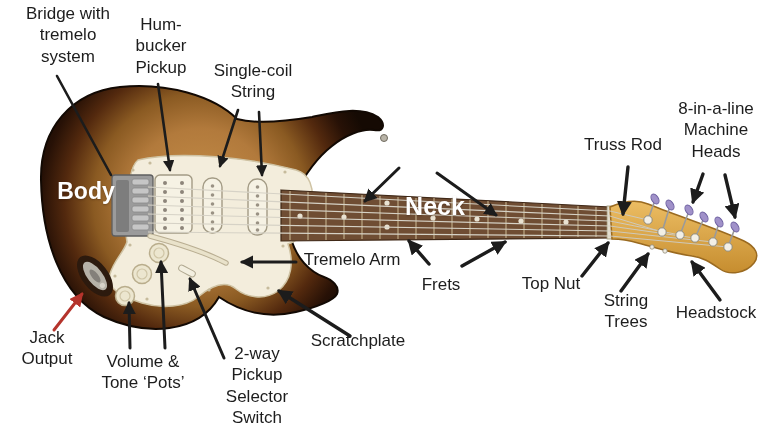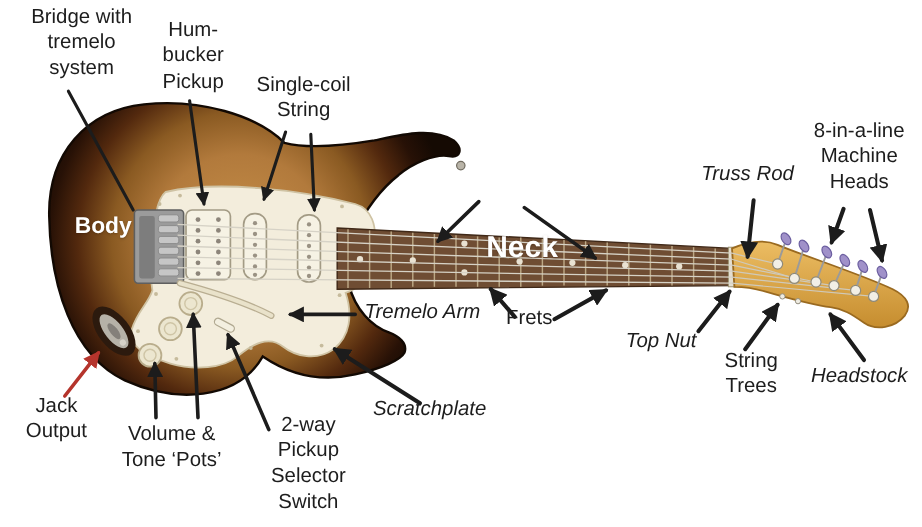--- a/index.html
+++ b/index.html
@@ -5,35 +5,35 @@
   html,body{margin:0;padding:0;background:#fff;}
   .canvas{
     position:relative;width:768px;height:439px;background:#ffffff;
     font-family:"Liberation Sans",sans-serif;overflow:hidden;
   }
   .canvas svg{position:absolute;left:0;top:0;}
   .lbl{
     position:absolute;white-space:pre-line;text-align:center;
     font-size:17px;line-height:1.26;color:#1d1d1d;letter-spacing:0px;
   }
-  .lbl.single{white-space:nowrap;font-style:italic;}
+  .lbl.single{white-space:nowrap;}
   .onguitar{
     position:absolute;color:#ffffff;font-weight:bold;text-align:center;
     text-shadow:0 1px 2px rgba(40,20,5,.35);
   }
-  #lbl-body{left:48px;top:178px;width:76px;font-size:19px;}
+  #lbl-body{left:48px;top:178px;width:76px;font-size:23px;}
   #lbl-neck{left:403px;top:192px;width:64px;font-size:25px;}
   #lbl-bridge{left:10px;top:3px;width:116px;}
   #lbl-humbucker{left:118px;top:14px;width:86px;}
   #lbl-singlecoil{left:200px;top:60px;width:106px;}
   #lbl-dotinlays{left:386px;top:144px;width:62px;}
   #lbl-trussrod{left:578px;top:134px;width:90px;}
   #lbl-machineheads{left:666px;top:98px;width:100px;}
   #lbl-tremeloarm{left:296px;top:249px;width:112px;}
-  #lbl-frets{left:413px;top:254px;width:56px;}
+  #lbl-frets{left:413px;top:274px;width:56px;}
   #lbl-topnut{left:512px;top:273px;width:78px;}
   #lbl-stringtrees{left:597px;top:290px;width:58px;}
   #lbl-headstock{left:668px;top:302px;width:96px;}
   #lbl-jackoutput{left:14px;top:327px;width:66px;}
   #lbl-volumetone{left:90px;top:351px;width:106px;}
   #lbl-selector{left:215px;top:343px;width:84px;}
   #lbl-scratchplate{left:300px;top:330px;width:116px;}
 </style>
 </head>
 <body>

